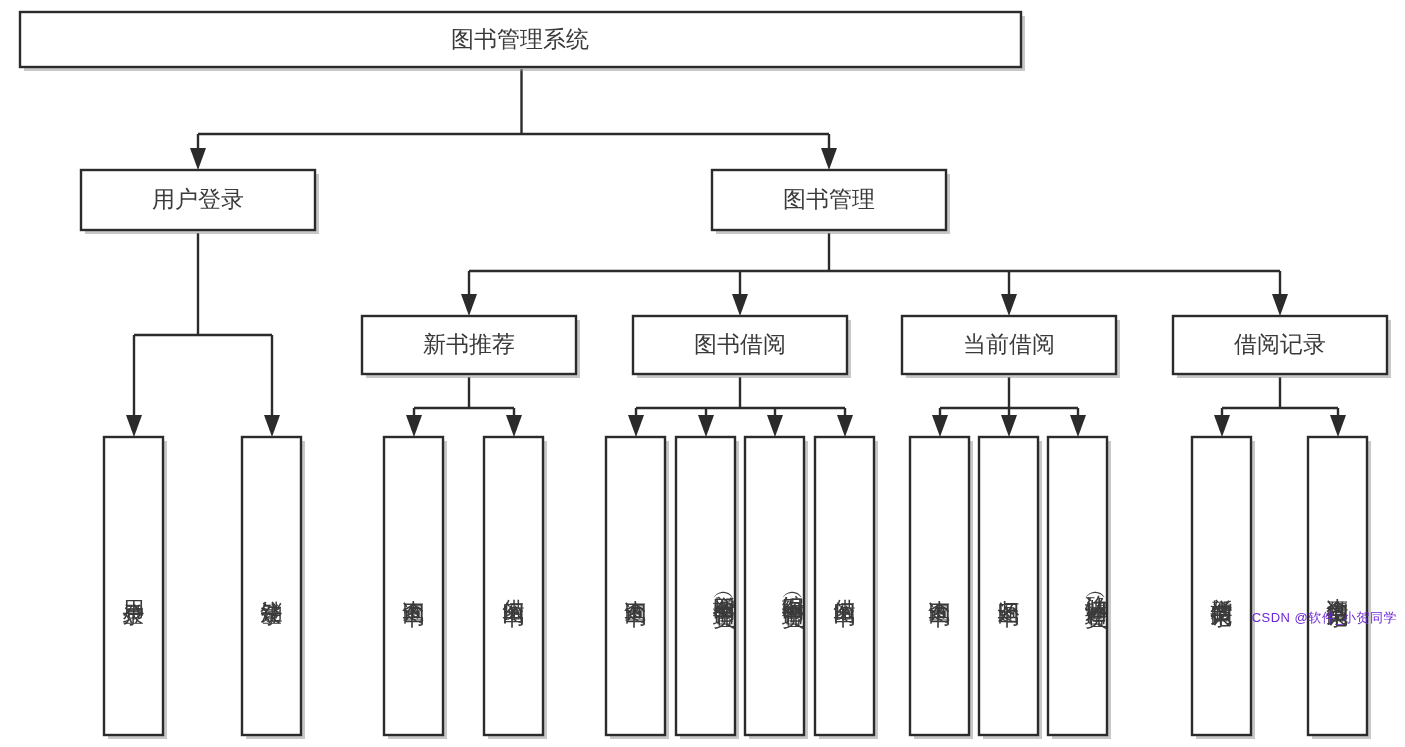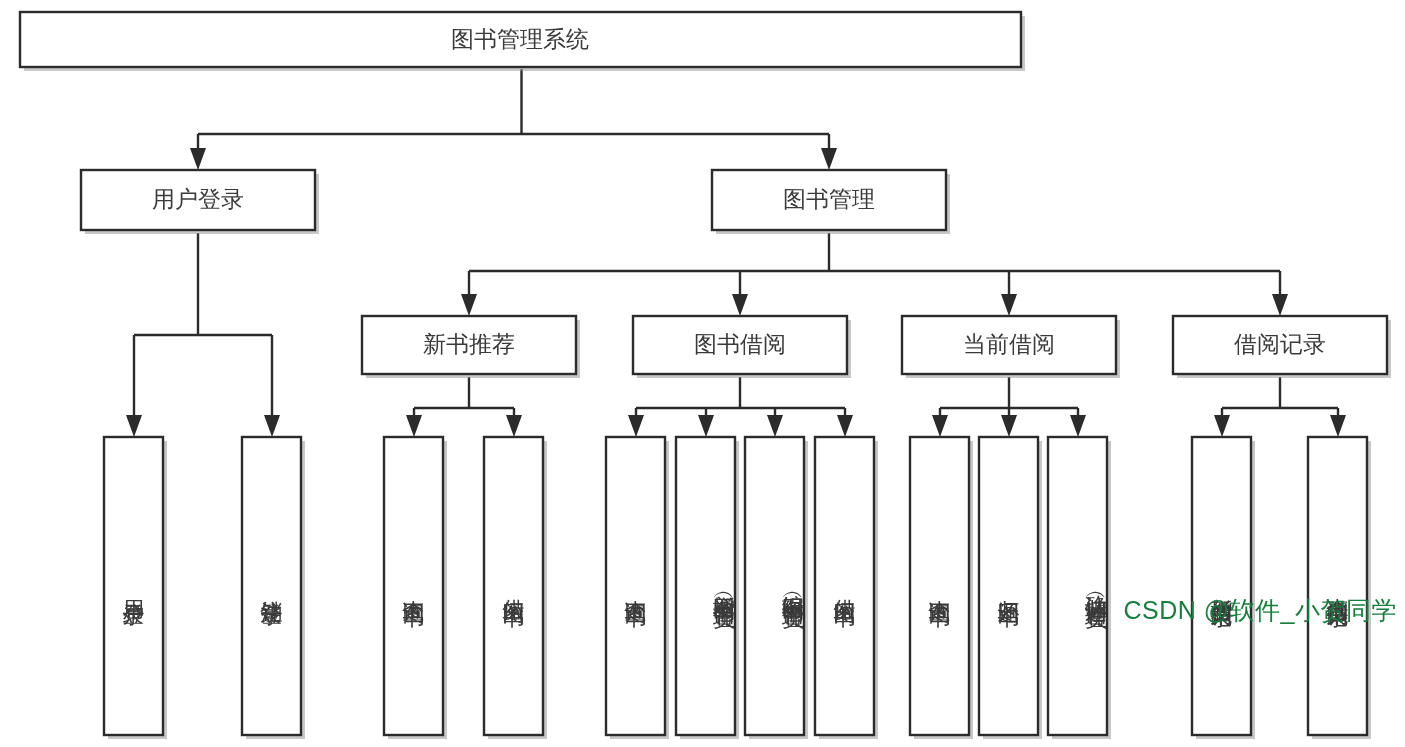--- a/index.html
+++ b/index.html
@@ -72,22 +72,22 @@
     color: #3a3a3a;
     white-space: nowrap;
     text-align: center;
     pointer-events: none;
   }
   .watermark {
     position: absolute;
     right: 8px;
     bottom: 4px;
     font-family: "Liberation Sans", "DejaVu Sans", sans-serif;
-    font-size: 25px;
-    color: #15803d;
+    font-size: 13px;
+    color: #6d28d9;
     letter-spacing: 0.5px;
     white-space: nowrap;
     pointer-events: none;
   }
 </style>
 </head>
 <body>
 
 <div id="diagram-root">
 

